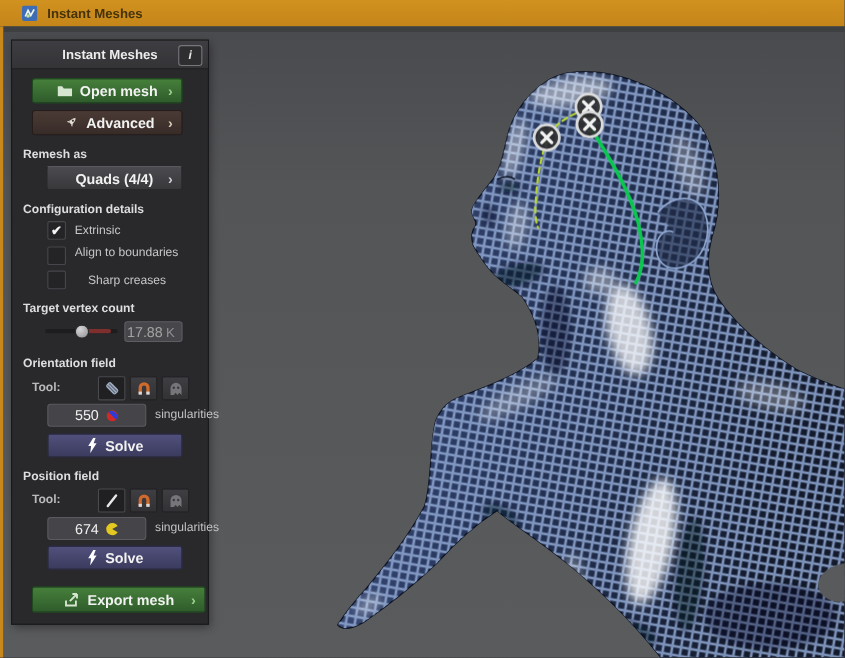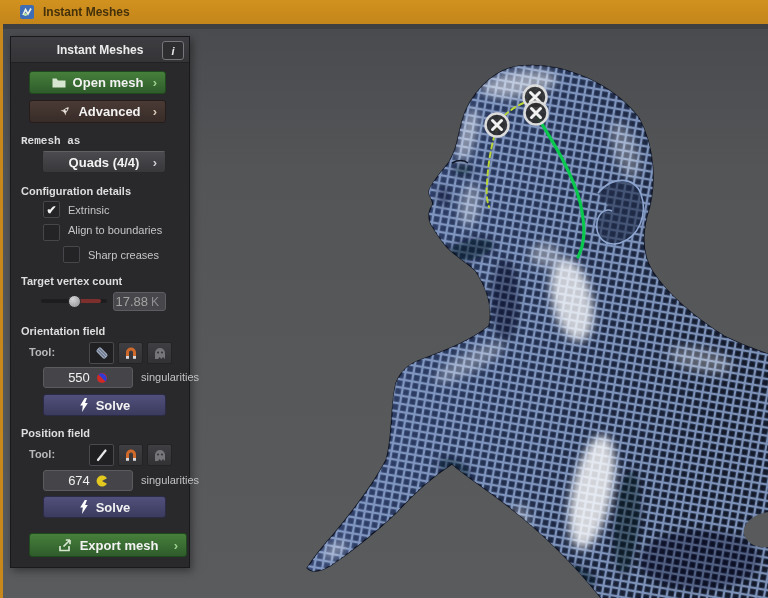--- a/index.html
+++ b/index.html
@@ -201,40 +201,40 @@
             <path d="M6.5,0.5 C8,2 8.6,4.5 8.2,7.5 L4.8,7.5 C4.4,4.5 5,2 6.5,0.5 Z" fill="#e6e0da"></path>
             <path d="M4.8,5.5 L3,8.5 L5,8 Z M8.2,5.5 L10,8.5 L8,8 Z" fill="#cfc5bc"></path>
             <circle cx="6.5" cy="4" r="1" fill="#4a3a35"></circle>
           </g>
         </svg>
       </span>
       <span>Advanced</span>
       <span class="chev">›</span>
     </button>
 
-    <div class="sec-label abs" style="left:10px;top:98px;font-family:Liberation Mono, monospace;">Remesh as</div>
+    <div class="sec-label abs" style="left:10px;top:98px;">Remesh as</div>
 
     <button class="btn btn-gray abs" style="left:31px;top:114px;width:124px;height:22px;">
       <span>Quads (4/4)</span>
       <span class="chev">›</span>
     </button>
 
     <div class="sec-label abs" style="left:10px;top:148px;">Configuration details</div>
 
     <div class="abs" style="left:32px;top:164px;display:flex;align-items:center;gap:8px;">
       <div class="cb-box">
         <span>✔</span>
       </div>
       <span class="cb-label">Extrinsic</span>
     </div>
     <div class="abs" style="left:32px;top:187px;display:flex;align-items:flex-start;gap:8px;">
       <div class="cb-box"></div>
       <span class="cb-label">Align to boundaries</span>
     </div>
-    <div class="abs" style="left:32px;top:209px;display:flex;align-items:center;gap:8px;margin-left:20px;">
+    <div class="abs" style="left:32px;top:209px;display:flex;align-items:center;gap:20px;">
       <div class="cb-box"></div>
       <span class="cb-label">Sharp creases</span>
     </div>
 
     <div class="sec-label abs" style="left:10px;top:238px;">Target vertex count</div>
 
     <div class="slider-track abs" style="left:30px;top:262px;width:66px;">
       <div class="slider-red" style="left:32px;width:28px;"></div>
       <div class="slider-knob" style="left:27px;"></div>
     </div>

